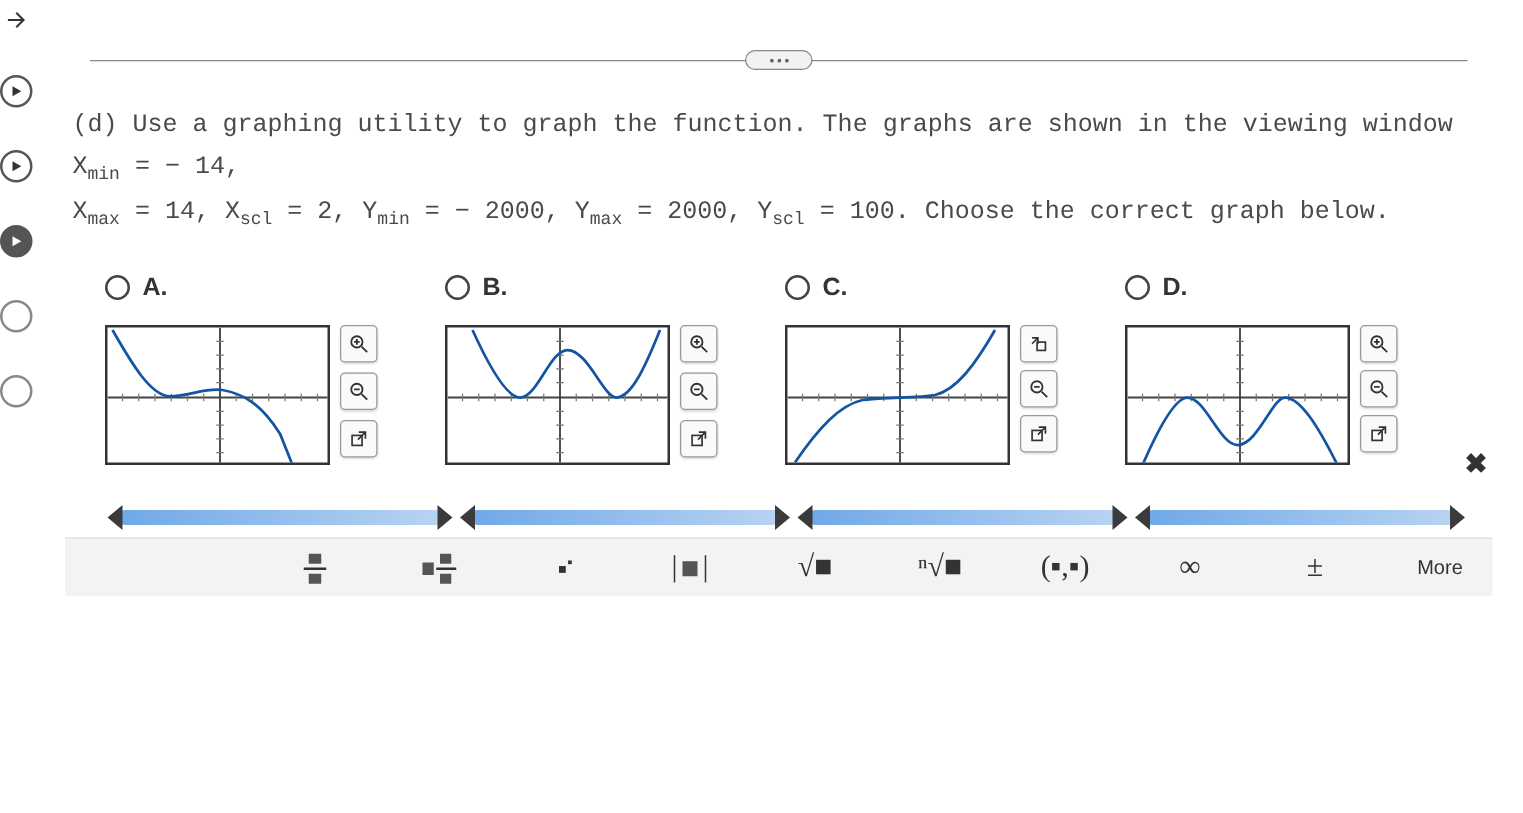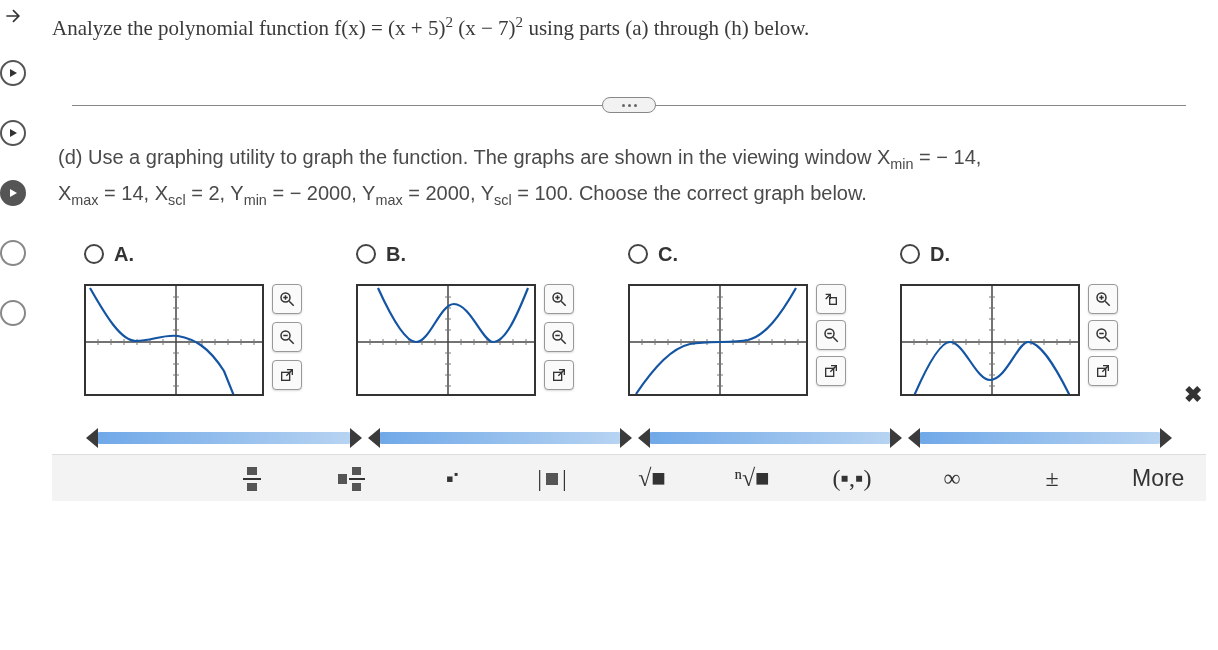--- a/index.html
+++ b/index.html
@@ -7,21 +7,21 @@
   .page { display: flex; height: 100%; }
   .left-rail { width: 38px; display: flex; flex-direction: column; align-items: center; gap: 34px; padding-top: 6px; }
   .rail-dot { width: 26px; height: 26px; border: 2px solid #555; border-radius: 50%; display: flex; align-items: center; justify-content: center; font-size: 14px; color: #333; }
   .rail-arrow { width: 20px; height: 20px; }
   .content { flex: 1; padding: 14px 26px 6px 26px; display: flex; flex-direction: column; }
   .prompt { font-size: 21px; color: #3a3a3a; font-family: Georgia, 'Times New Roman', serif; margin-bottom: 30px; }
   .hr-wrap { display:flex; align-items:center; margin: 26px 20px 28px 20px; }
   .hr-line { flex:1; height:1px; background:#888; }
   .hr-pill { width:54px; height:16px; border:1px solid #888; border-radius:8px; display:flex; align-items:center; justify-content:center; gap:3px; background:#f2f2f2; margin:0 -4px; z-index:1; }
   .hr-pill span{ width:3px; height:3px; border-radius:50%; background:#666; }
-  .partd { font-size: 20px; color: #4a4a4a; line-height: 1.65; font-family: Liberation Sans, sans-serif; margin: 0 6px 14px 6px; }
+  .partd { font-size: 20px; color: #4a4a4a; line-height: 1.65; font-family: Liberation Mono, monospace; margin: 0 6px 14px 6px; }
   .options { display:flex; gap: 18px; margin-left: 32px; margin-top: 16px; }
   .option { width: 254px; position:relative; }
   .opt-label { display:flex; align-items:center; gap:10px; font-size:20px; color:#333; font-weight:bold; margin-bottom: 18px; }
   .radio { width:20px; height:20px; border:2px solid #444; border-radius:50%; }
   .graph-row { display:flex; align-items:flex-start; gap:4px; }
   .graph-box { width:180px; height:112px; border:2px solid #333; background:#fff; position:relative; overflow:hidden; }
   .tool-col { display:flex; flex-direction:column; gap:8px; align-items:center; margin-left:4px; }
   .tool-col.small-gap { gap:6px; }
   .tool-btn { width:30px; height:30px; border:1px solid #999; border-radius:4px; background:#fafafa; display:flex; align-items:center; justify-content:center; box-shadow:0 1px 2px rgba(0,0,0,0.15); }
   .ticks line { stroke:#777; stroke-width:1; }
@@ -60,23 +60,20 @@
     <div class="rail-dot" style="background:#555">
         <svg width="10" height="10" viewBox="0 0 10 10">
           <polygon points="2,1 9,5 2,9" fill="#fff"></polygon>
         </svg>
       </div>
     <div class="rail-dot" style="border-color:#888"></div>
     <div class="rail-dot" style="border-color:#888"></div>
   </div>
 
   <div class="content">
-    <div class="prompt">
-      <span>Analyze the polynomial function f(x) = (x + 5)</span><sup>2</sup><span> (x − 7)</span><sup>2</sup><span> using parts (a) through (h) below.</span>
-    </div>
 
     <div class="hr-wrap">
       <div class="hr-line"></div>
       <div class="hr-pill">
           <span></span>
           <span></span>
           <span></span>
         </div>
       <div class="hr-line"></div>
     </div>
@@ -379,19 +376,19 @@
         </div>
       <div class="mi">
           <span>(▪,▪)</span>
         </div>
       <div class="mi">
           <span>∞</span>
         </div>
       <div class="mi">
           <span>±</span>
         </div>
-      <div class="mi" style="font-family:Arial;font-size:23px">
+      <div class="mi" style="font-family:Arial;font-size:16px">
           <span>More</span>
         </div>
     </div>
   </div>
 
 </div>
 
 </body></html>

